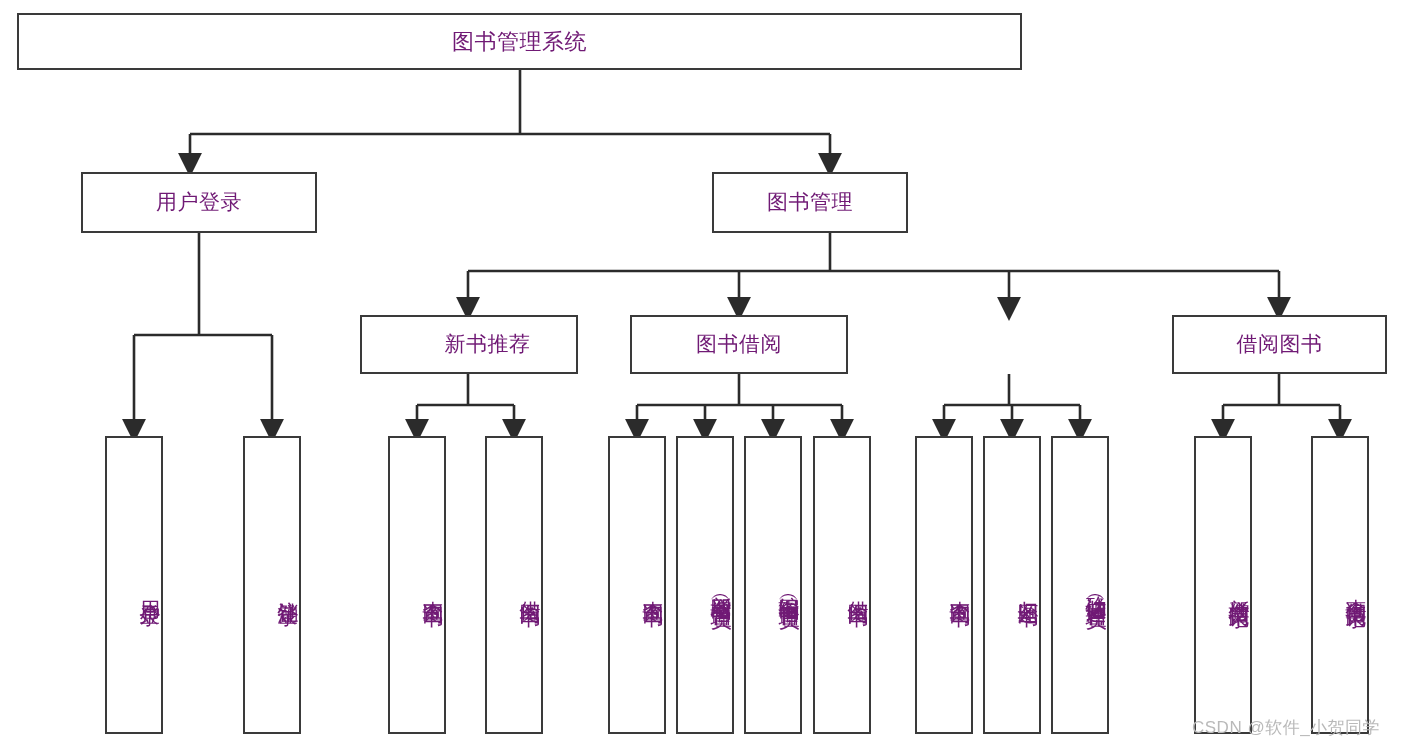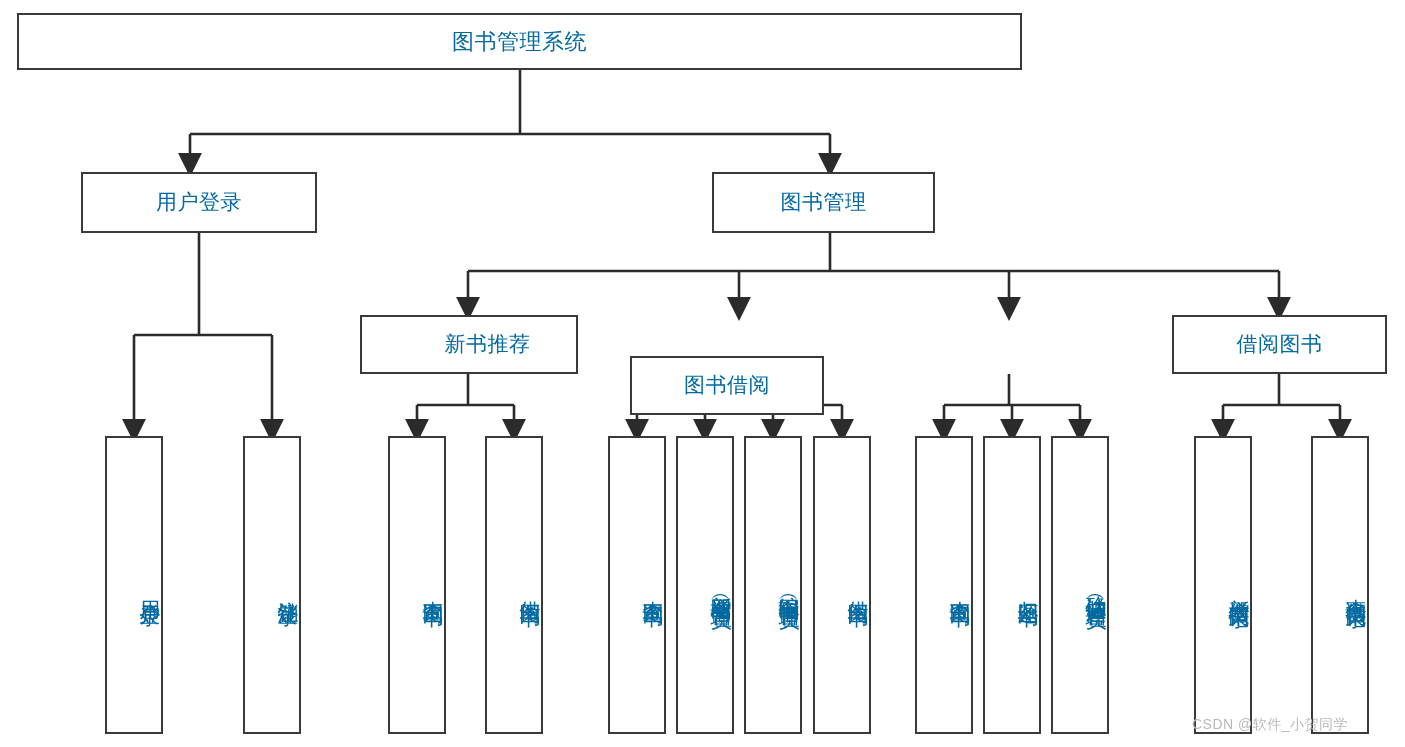--- a/index.html
+++ b/index.html
@@ -26,21 +26,21 @@
     pointer-events: none;
   }
   .node {
     position: absolute;
     box-sizing: border-box;
     border: 2.5px solid #3a3a3a;
     background: #ffffff;
     display: flex;
     align-items: center;
     justify-content: center;
-    color: #0369a1;
+    color: #701a75;
     line-height: 1.08;
     text-align: right;
   }
   .node.horiz {
     font-size: 21px;
     letter-spacing: 0.5px;
   }
   .node.root {
     font-size: 22px;
   }
@@ -58,21 +58,21 @@
     text-orientation: upright;
     display: block;
   }
   .node.vert.topalign {
     align-items: flex-start;
   }
   .watermark {
     position: absolute;
     left: 1192px;
     top: 716px;
-    font-size: 14px;
+    font-size: 17px;
     color: #b9b9b9;
     white-space: nowrap;
     letter-spacing: 0.5px;
   }
 </style>
 </head>
 <body>
 
 <div id="stage">
 
@@ -122,24 +122,24 @@
       <path d="M1279,374 L1279,405"></path>
       <path d="M1223,405 L1340,405"></path>
       <path d="M1223,405 L1223,430" marker-end="url(#arrow)"></path>
       <path d="M1340,405 L1340,430" marker-end="url(#arrow)"></path>
     </g>
   </svg>
 
   <div class="node horiz root" style="left:17px; top:13px; width:1005px; height:57px;">图书管理系统</div>
 
   <div class="node horiz" style="left:81px; top:172px; width:236px; height:61px;">用户登录</div>
-  <div class="node horiz" style="left:712px; top:172px; width:223px; height:61px;">图书管理</div>
+  <div class="node horiz" style="left:712px; top:172px; width:196px; height:61px;">图书管理</div>
 
   <div class="node horiz" style="left:360px; top:315px; width:218px; height:59px;padding-left:37px;">新书推荐</div>
-  <div class="node horiz" style="left:630px; top:315px; width:194px; height:59px;margin-top:41px;">图书借阅</div>
+  <div class="node horiz" style="left:630px; top:315px; width:218px; height:59px;">图书借阅</div>
   <div class="node horiz" style="left:1172px; top:315px; width:215px; height:59px;">借阅图书</div>
 
   <div class="node vert" style="left:105px; top:436px; width:58px; height:298px;">
     <span class="vlabel">用户登录</span>
   </div>
   <div class="node vert" style="left:243px; top:436px; width:58px; height:298px;">
     <span class="vlabel">注销登录</span>
   </div>
 
   <div class="node vert" style="left:388px; top:436px; width:58px; height:298px;">

